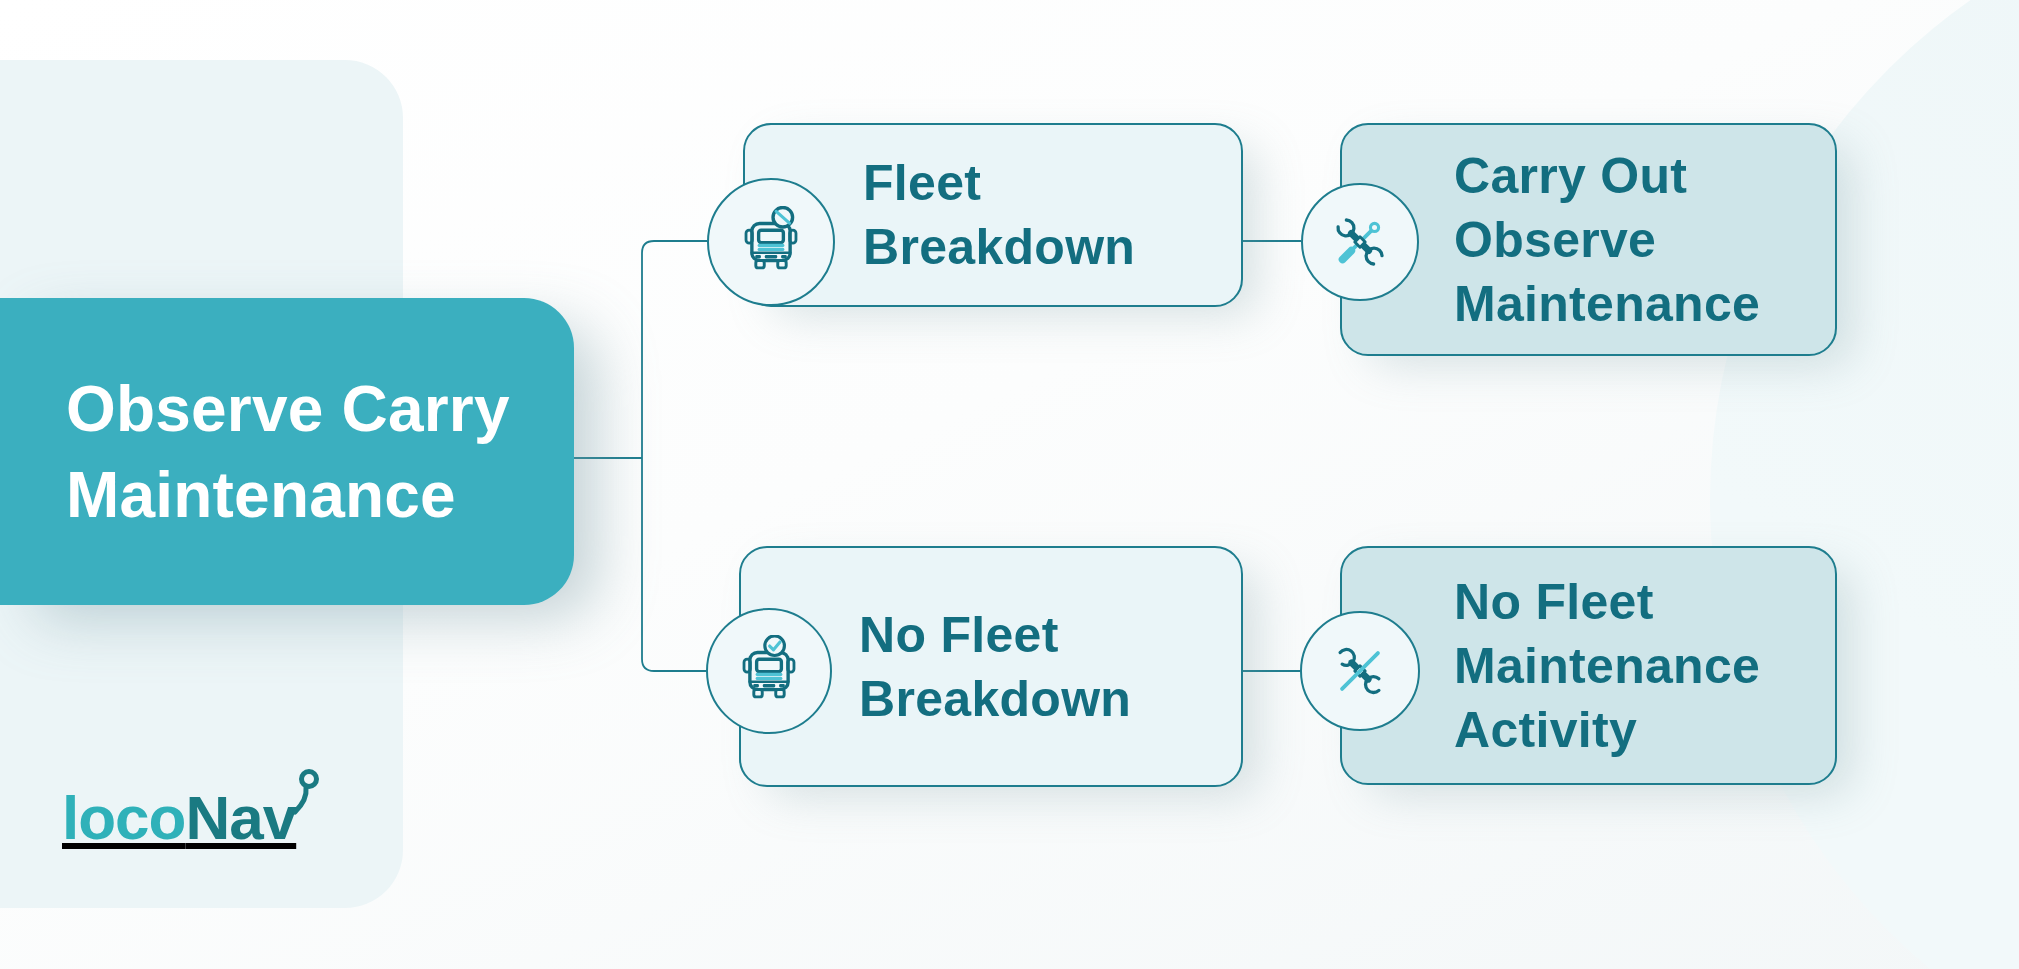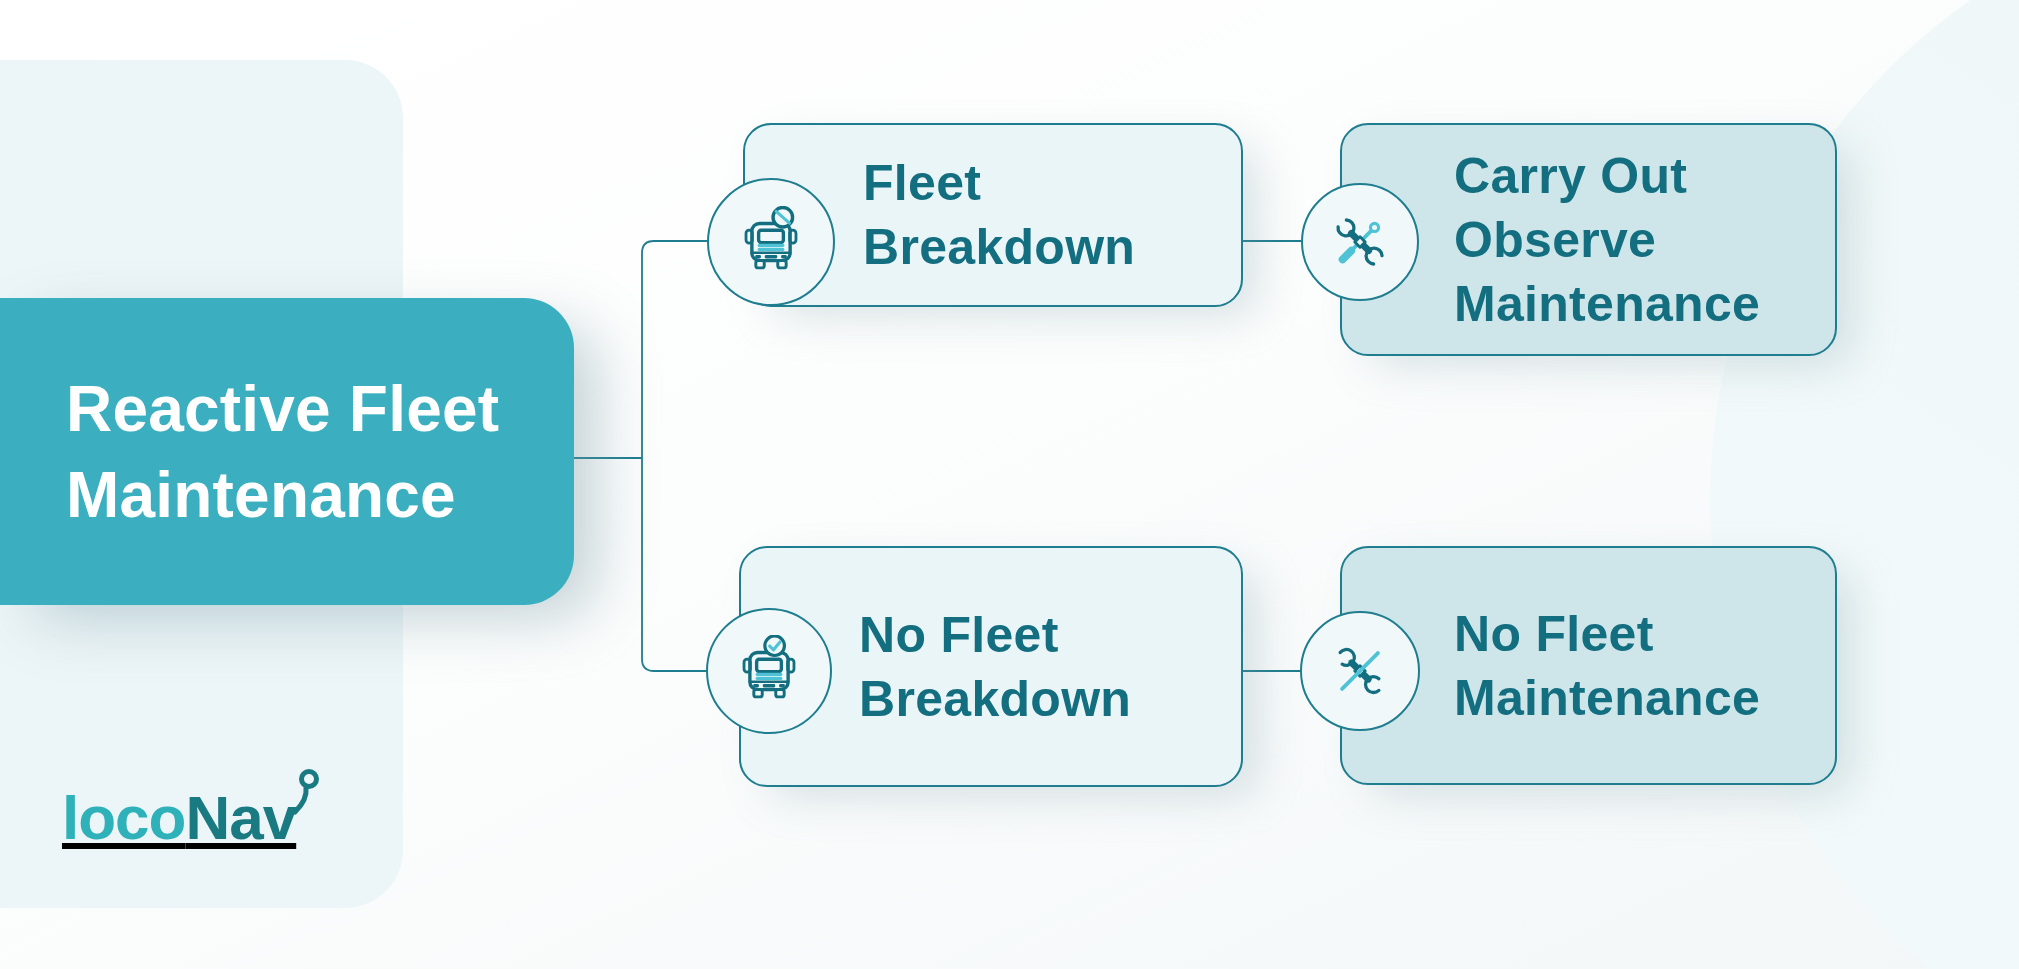--- a/index.html
+++ b/index.html
@@ -91,21 +91,21 @@
 
   <svg class="connectors" width="2019" height="969" viewBox="0 0 2019 969">
     <path d="M574 458 H642"></path>
     <path d="M642 458 V253 Q642 241 654 241 H707"></path>
     <path d="M642 458 V659 Q642 671 654 671 H706"></path>
     <path d="M1243 241 H1301"></path>
     <path d="M1243 671 H1300"></path>
   </svg>
 
   <div class="root-node">
-    <span class="ln">Reactive Fleet</span>
+    <span class="ln">Observe Carry</span>
     <span class="ln">Maintenance</span>
   </div>
 
   <div class="node light cond" style="left:743px; top:123px; width:500px; height:184px;">
     <span class="ln">Fleet</span>
     <span class="ln">Breakdown</span>
   </div>
 
   <div class="node shaded outc" style="left:1340px; top:123px; width:497px; height:233px;">
     <span class="ln">Carry Out</span>
@@ -114,20 +114,21 @@
   </div>
 
   <div class="node light cond" style="left:739px; top:546px; width:504px; height:241px;">
     <span class="ln">No Fleet</span>
     <span class="ln">Breakdown</span>
   </div>
 
   <div class="node shaded outc" style="left:1340px; top:546px; width:497px; height:239px;">
     <span class="ln">No Fleet</span>
     <span class="ln">Maintenance</span>
+    <span class="ln">Activity</span>
   </div>
 
   <div class="badge" style="left:707px; top:178px; width:128px; height:128px;">
     <svg width="72" height="72" viewBox="0 0 64 64">
       <g class="sd fn" stroke-width="3" stroke-linecap="round" stroke-linejoin="round">
         <rect x="9.8" y="21.5" width="5.6" height="11.5" rx="2.8" stroke-width="2.5"></rect>
         <rect x="48.6" y="21.5" width="5.6" height="11.5" rx="2.8" stroke-width="2.5"></rect>
         <rect x="15" y="15.5" width="34" height="33" rx="6.8"></rect>
         <rect x="21" y="21.5" width="22" height="11" rx="2.2"></rect>
         <line x1="15" y1="41.5" x2="49" y2="41.5" stroke-width="2.3"></line>

